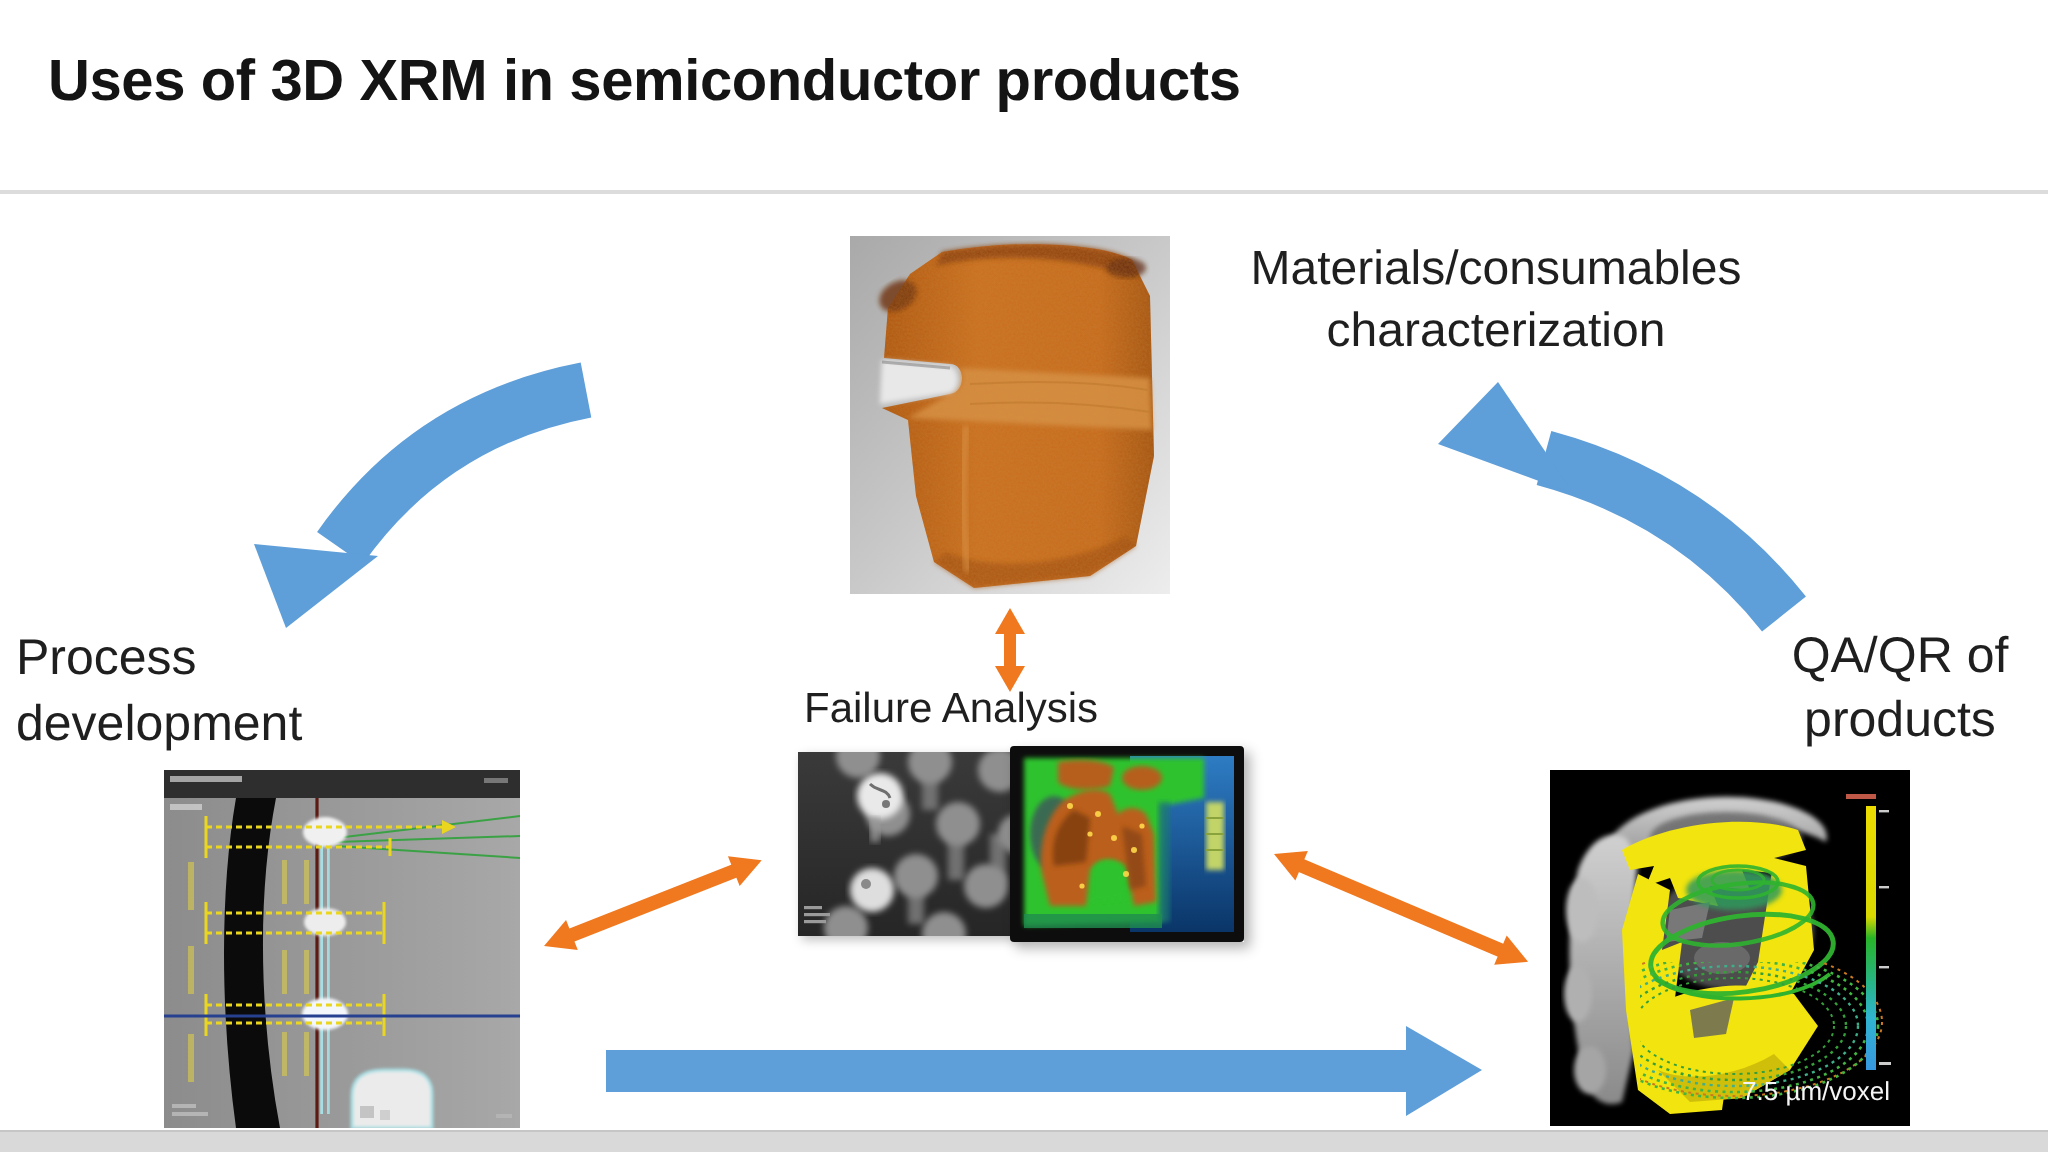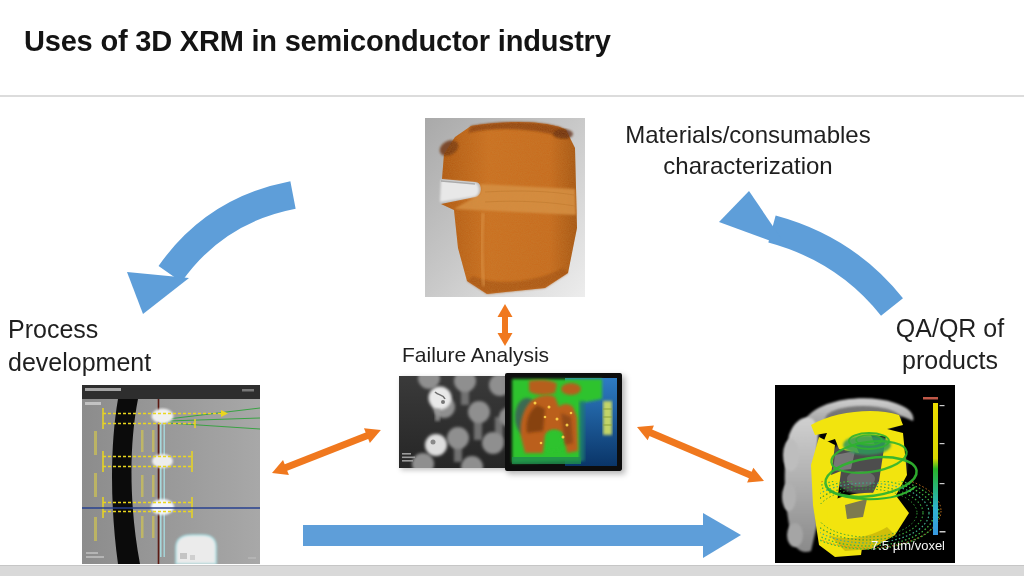--- a/index.html
+++ b/index.html
@@ -24,21 +24,21 @@
   .fig-render{left:775px;top:385px;width:180px;height:178px;}
   .voxel-caption{position:absolute;left:96px;top:153px;width:74px;font-size:13px;
          color:#f5f5f5;text-align:right;}
   .overlay{position:absolute;left:0;top:0;width:1024px;height:576px;pointer-events:none;}
 </style>
 </head>
 <body>
 
 <div class="slide">
 
-  <h1 class="title">Uses of 3D XRM in semiconductor industry</h1>
+  <h1 class="title">Uses of 3D XRM in semiconductor products</h1>
   <div class="divider"></div>
 
   <figure class="fig-copper">
     <svg viewBox="0 0 160 179">
       <defs>
         <linearGradient id="cbg" x1="0" y1="0" x2="1" y2="1">
           <stop offset="0" stop-color="#a9a9a9"></stop>
             <stop offset="0.5" stop-color="#c9c9c9"></stop>
           <stop offset="1" stop-color="#ededed"></stop>
         </linearGradient>

